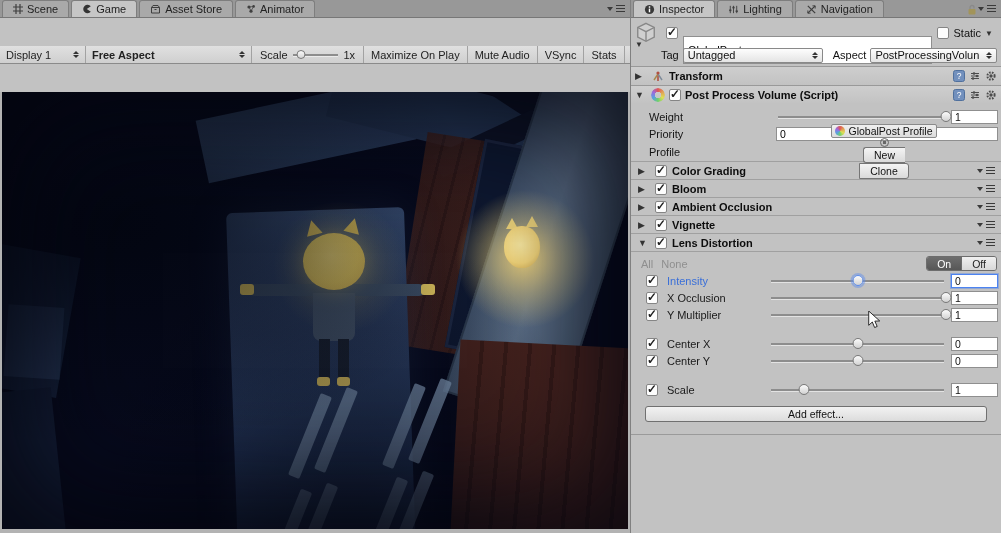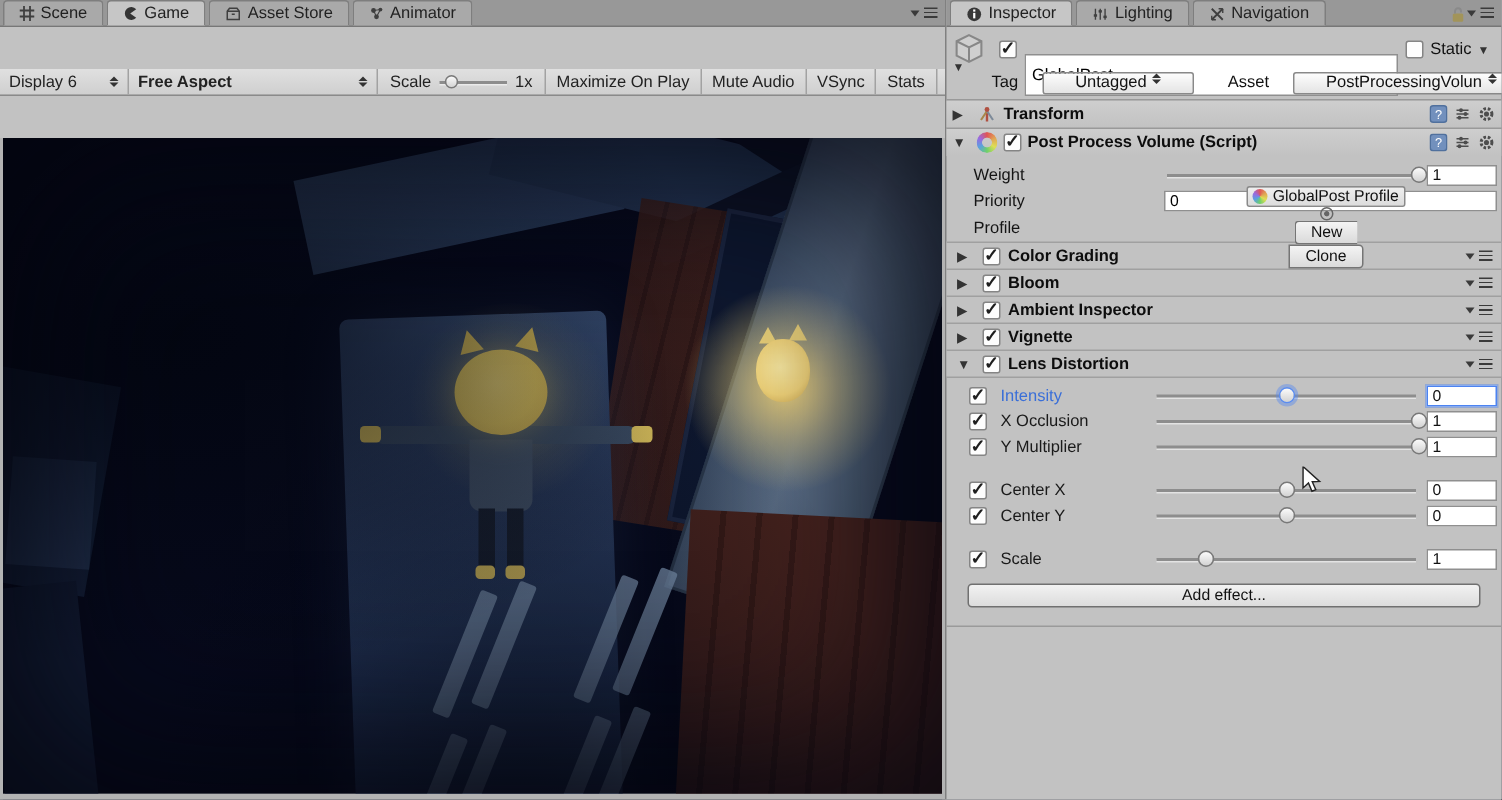--- a/index.html
+++ b/index.html
@@ -118,23 +118,23 @@
   .inspector { width:371px; height:533px; background:#c2c2c2; border-left:1px solid #808080;
                font-size:11px; color:#111; display:flex; flex-direction:column; }
   .insp-lock { position:absolute; right:24px; top:4px; }
   .go-header { height:48px; padding:5px 4px 0 4px; }
   .go-row1 { display:flex; align-items:center; gap:5px; height:20px; }
   .go-icon-wrap { position:relative; width:26px; height:22px; }
   .go-fold { position:absolute; left:0px; bottom:-5px; font-size:8px; color:#333; }
   .name-field { flex:1; height:28px; background:#fff; border:1px solid #8f8f8f; font-size:11px;
                 padding:0 4px; font-family:"Liberation Sans",sans-serif;margin-top:33px; }
   .static-wrap { display:flex; align-items:center; gap:4px; }
-  .go-row2 { display:flex; align-items:center; gap:16px; height:16px; margin-top:4px; padding-left:26px; }
-  .popup { display:flex; align-items:flex-start; height:15px; background:linear-gradient(#fdfdfd,#e4e4e4);
-           border:1px solid #898989; border-radius:2px; padding:0 21px; gap:4px; font-size:11px; }
+  .go-row2 { display:flex; align-items:center; gap:4px; height:16px; margin-top:4px; padding-left:26px; }
+  .popup { display:flex; align-items:center; height:15px; background:linear-gradient(#fdfdfd,#e4e4e4);
+           border:1px solid #898989; border-radius:2px; padding:0 4px; gap:4px; font-size:11px; }
   .popup .stp { margin-left:auto; }
   .tag-popup { width:140px; }
   .layer-popup { flex:1; }
 
   .comp-header { height:19px; background:linear-gradient(#cecece,#c2c2c2); border-top:1px solid #999;
                  display:flex; align-items:center; padding:0 4px; gap:4px; }
   .comp-header .title { font-weight:bold; font-size:11px; color:#0d0d0d; }
   .hdr-icons { margin-left:auto; display:flex; align-items:center; gap:4px; }
   .ppv-circle { width:14px; height:14px; border-radius:50%;
                 background:conic-gradient(#e05555,#e0a455,#dede55,#6fd06a,#5aa0e0,#9a6ae0,#e05555);
@@ -234,21 +234,21 @@
           </div>
         </div>
       <div class="panel-menu">
           <i class="tri"></i>
           <i class="bars"></i>
         </div>
     </div>
 
     <div class="gv-toolbar">
       <div class="tb-popup w1">
-        <span>Display 6</span>
+        <span>Display 1</span>
         <span class="stp">
             <i class="up"></i>
             <i class="dn"></i>
           </span>
       </div>
       <div class="tb-popup w2">
         <span>Free Aspect</span>
         <span class="stp">
             <i class="up"></i>
             <i class="dn"></i>
@@ -380,21 +380,21 @@
       </div>
       <div class="go-row2">
         <span>Tag</span>
         <div class="popup tag-popup">
           <span>Untagged</span>
           <span class="stp">
               <i class="up"></i>
               <i class="dn"></i>
             </span>
         </div>
-        <span style="margin-left:6px;">Asset</span>
+        <span style="margin-left:6px;">Aspect</span>
         <div class="popup layer-popup">
           <span style="overflow:hidden;white-space:nowrap;">PostProcessingVolun</span>
           <span class="stp">
               <i class="up"></i>
               <i class="dn"></i>
             </span>
         </div>
       </div>
     </div>
 
@@ -493,21 +493,21 @@
       <span class="u-check checked"></span>
       <span class="ovr-label">Bloom</span>
       <span class="ctx">
               <i class="tri"></i>
               <i class="bars"></i>
             </span>
           </div>
           <div class="ovr">
             <span class="fold">▶</span>
       <span class="u-check checked"></span>
-      <span class="ovr-label">Ambient Inspector</span>
+      <span class="ovr-label">Ambient Occlusion</span>
       <span class="ctx">
               <i class="tri"></i>
               <i class="bars"></i>
             </span>
           </div>
           <div class="ovr">
             <span class="fold">▶</span>
       <span class="u-check checked"></span>
       <span class="ovr-label">Vignette</span>
       <span class="ctx">
@@ -520,20 +520,28 @@
       <span class="u-check checked"></span>
       <span class="ovr-label">Lens Distortion</span>
       <span class="ctx">
               <i class="tri"></i>
               <i class="bars"></i>
             </span>
           </div>
         </div>
 
       <div class="lens-body">
+        <div class="allnone-row">
+          <span class="dim">All</span>
+          <span class="dim">None</span>
+          <div class="onoff">
+            <span class="on">On</span>
+            <span class="off">Off</span>
+          </div>
+        </div>
         <div id="lens-params">
             <div class="prow">
               <span class="u-check checked"></span>
       <span class="plabel active">Intensity</span>
       <div class="u-slider">
         <div class="track"></div>
         <div class="thumb hl" style="left:50%"></div>
       </div>
               <input class="vbox focused" value="0" style="">
             </div>

